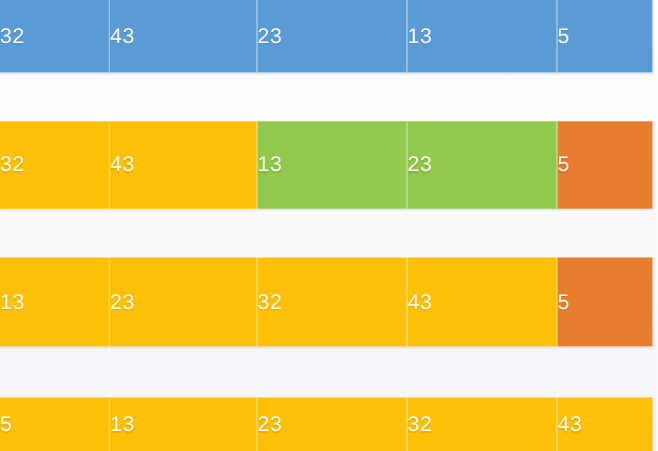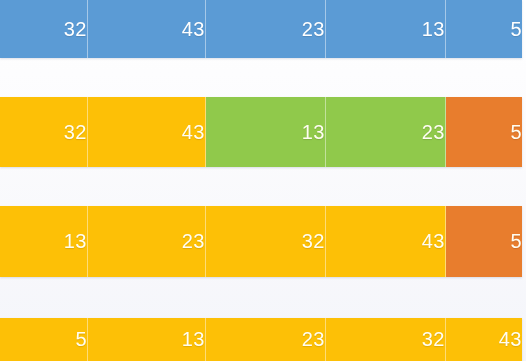--- a/index.html
+++ b/index.html
@@ -22,24 +22,24 @@
   .row {
     position: absolute;
     left: 0;
     display: flex;
     box-shadow: 0 1px 2px rgba(80,90,120,0.18);
   }
   .cell {
     position: relative;
     display: flex;
     align-items: center;
-    justify-content: flex-end;
+    justify-content: flex-start;
     box-sizing: border-box;
     color: #ffffff;
-    font-size: 20px;
+    font-size: 17px;
     letter-spacing: 0.5px;
     text-shadow: 0 1px 1px rgba(0,0,0,0.12);
     border-right: 1px solid rgba(255,255,255,0.45);
   }
   .cell:last-child { border-right: none; }
 
   
   #row-0 { top: 0px;   height: 58px; }
   #row-1 { top: 97px;  height: 70px; }
   #row-2 { top: 206px; height: 71px; }

